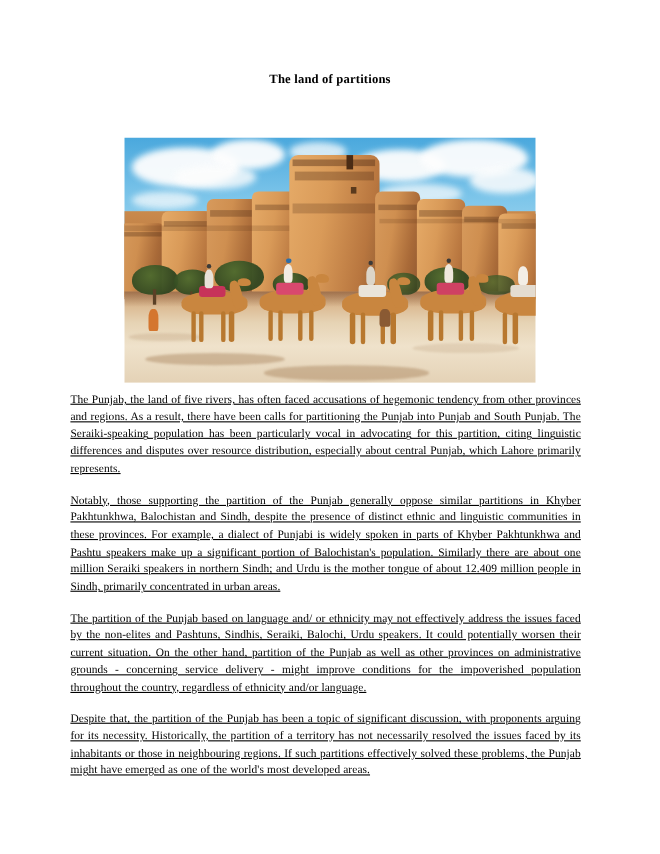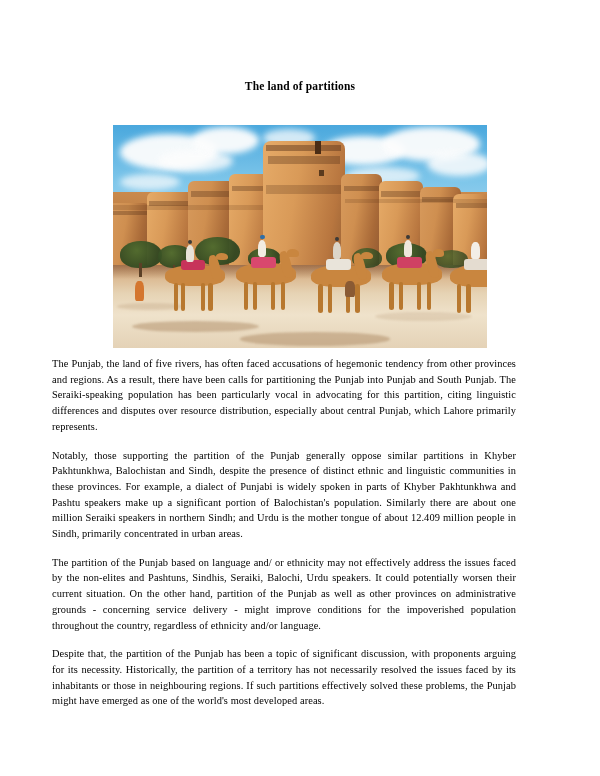--- a/index.html
+++ b/index.html
@@ -18,21 +18,21 @@
   .page {
     position: relative;
     width: 600px;
     height: 776px;
     background: #ffffff;
   }
 
   .doc-title {
     position: absolute;
     left: 0;
-    top: 80px;
+    top: 66px;
     width: 600px;
     text-align: center;
     font-size: 11.5px;
     font-weight: bold;
     letter-spacing: 0.15px;
   }
 
   .doc-byline {
     position: absolute;
     left: 0;
@@ -195,23 +195,24 @@
     position: absolute;
     width: 2.2%;
     height: 11%;
     background: #d4762f;
     border-radius: 40% 40% 20% 20%;
   }
 
   
   .body-col {
     position: absolute;
-    left: 52px;
+    left: 64px;
     top: 356px;
     width: 464px;
+    text-decoration: underline;
   }
   .para {
     font-size: 10.4px;
     line-height: 15.7px;
     text-align: justify;
     margin: 0 0 13px 0;
     letter-spacing: 0.08px;
   }
   .para:last-child { margin-bottom: 0; }
 </style>

